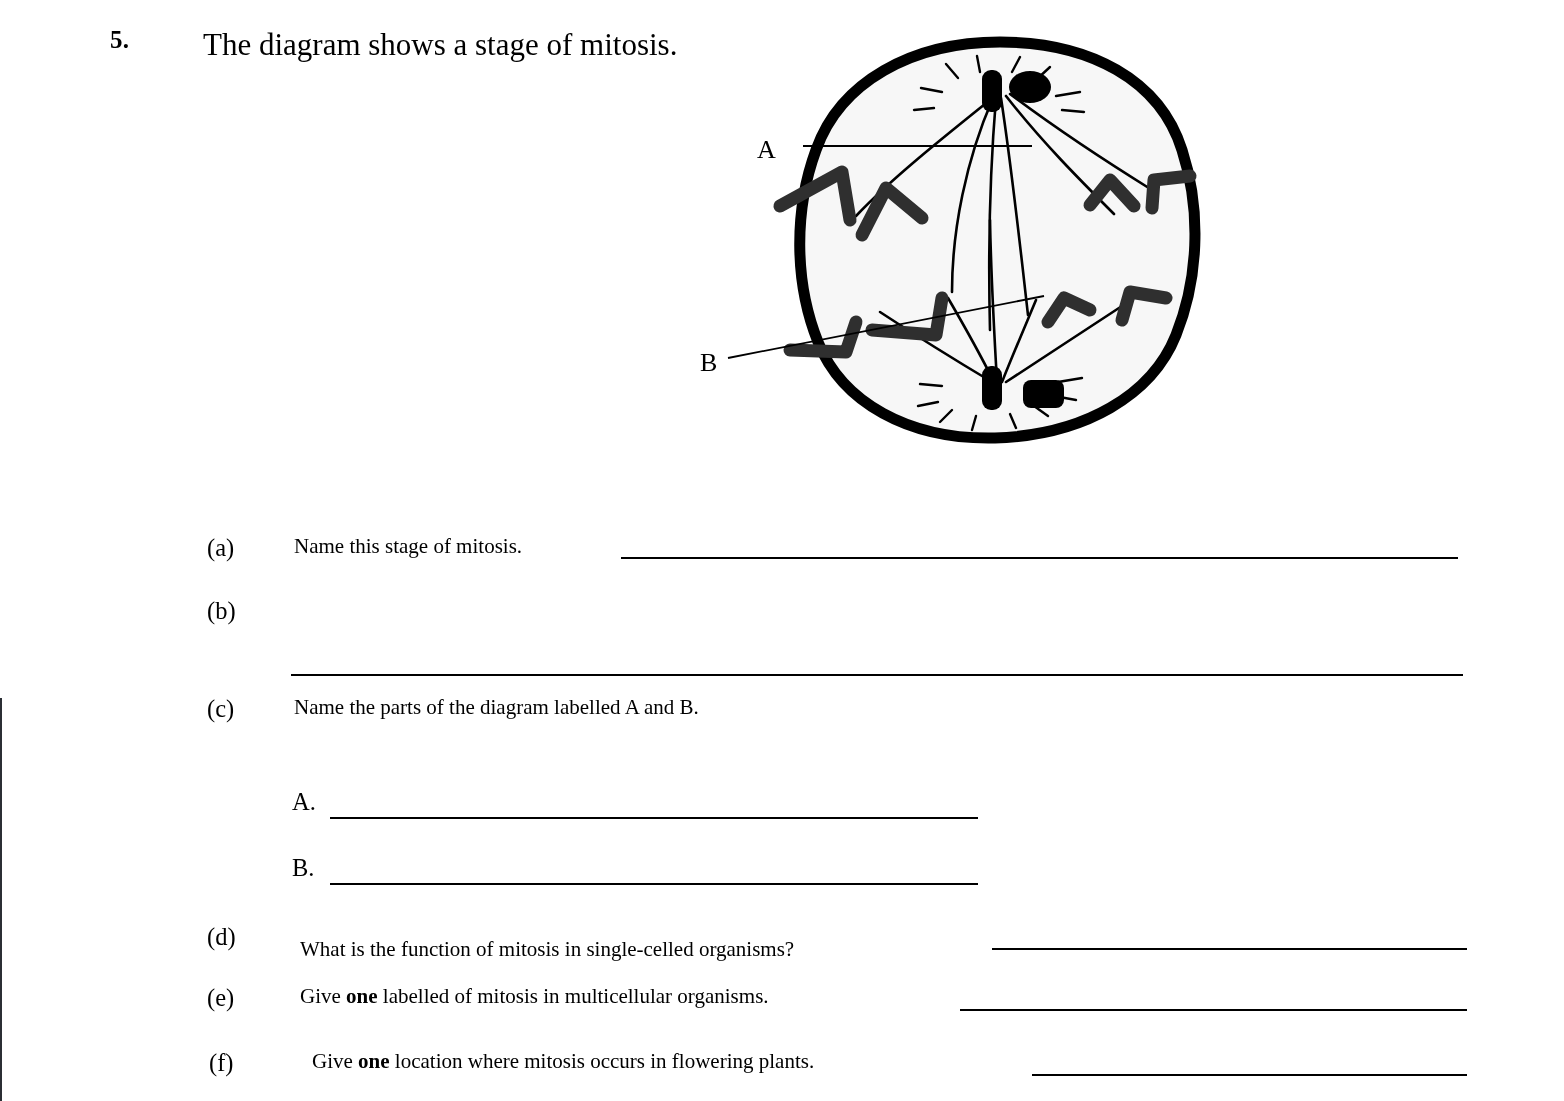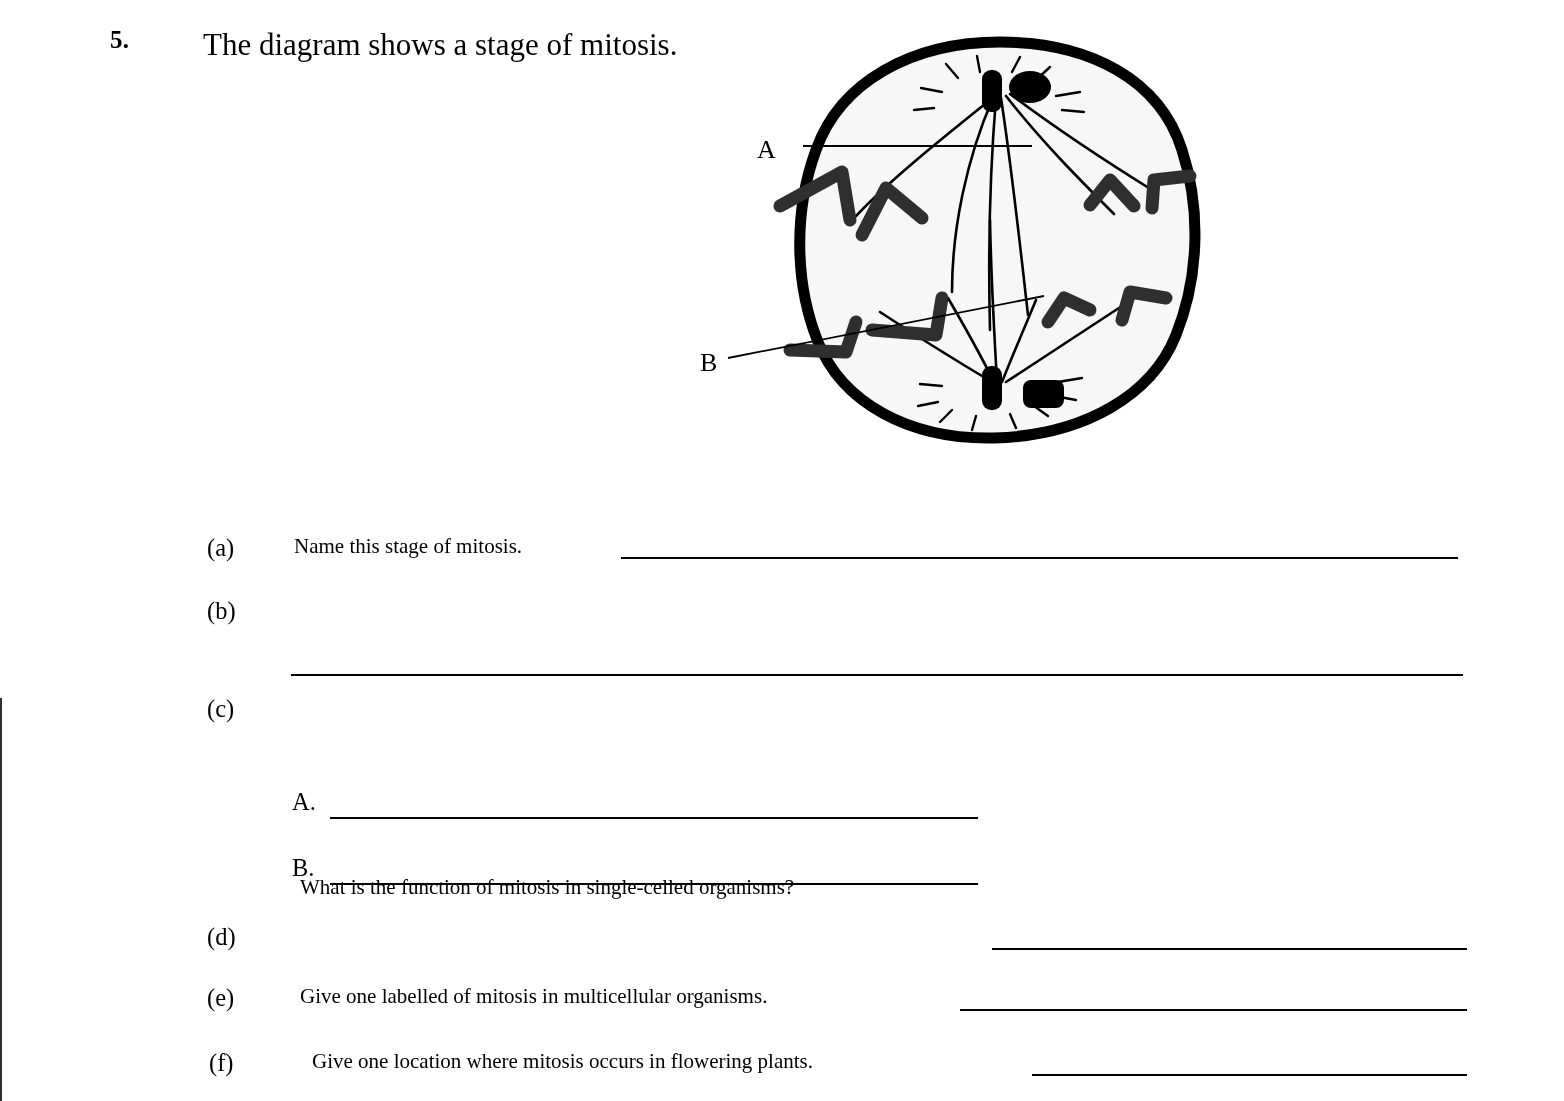--- a/index.html
+++ b/index.html
@@ -75,21 +75,21 @@
   .part-tag {
     position: absolute;
     font-size: 24.5px;
     line-height: 1;
   }
   .sub-tag {
     position: absolute;
     font-size: 24.5px;
     line-height: 1;
   }
-  .bold-one { font-weight: normal; }
+  .bold-one { font-weight: bold; }
 
   
   .rule {
     position: absolute;
     height: 0;
     border-top: 2px solid #000000;
   }
 </style>
 </head>
 <body>
@@ -189,29 +189,30 @@
   <div class="label-letter label-b">B</div>
 
   <div class="part-tag" style="left:207px; top:536px;">(a)</div>
   <div class="part" style="left:294px; top:536px;">Name this stage of mitosis.</div>
   <div class="rule" style="left:621px; top:557px; width:837px;"></div>
 
   <div class="part-tag" style="left:207px; top:599px;">(b)</div>
   <div class="rule" style="left:291px; top:674px; width:1172px;"></div>
 
   <div class="part-tag" style="left:207px; top:697px;">(c)</div>
+  <div class="part" style="left:294px; top:697px;">Name the parts of the diagram labelled A and B.</div>
 
   <div class="sub-tag" style="left:292px; top:790px;">A.</div>
   <div class="rule" style="left:330px; top:817px; width:648px;"></div>
 
   <div class="sub-tag" style="left:292px; top:856px;">B.</div>
   <div class="rule" style="left:330px; top:883px; width:648px;"></div>
 
   <div class="part-tag" style="left:207px; top:925px;">(d)</div>
-  <div class="part" style="left:300px; top:877px;">What is the function of mitosis in single-celled organisms?</div>
+  <div class="part" style="left:300px; top:939px;">What is the function of mitosis in single-celled organisms?</div>
   <div class="rule" style="left:992px; top:948px; width:475px;"></div>
 
   <div class="part-tag" style="left:207px; top:986px;">(e)</div>
   <div class="part" style="left:300px; top:986px;"><span>Give </span><span class="bold-one">one</span><span> labelled of mitosis in multicellular organisms.</span></div>
   <div class="rule" style="left:960px; top:1009px; width:507px;"></div>
 
   <div class="part-tag" style="left:209px; top:1051px;">(f)</div>
   <div class="part" style="left:312px; top:1051px;"><span>Give </span><span class="bold-one">one</span><span> location where mitosis occurs in flowering plants.</span></div>
   <div class="rule" style="left:1032px; top:1074px; width:435px;"></div>
 

